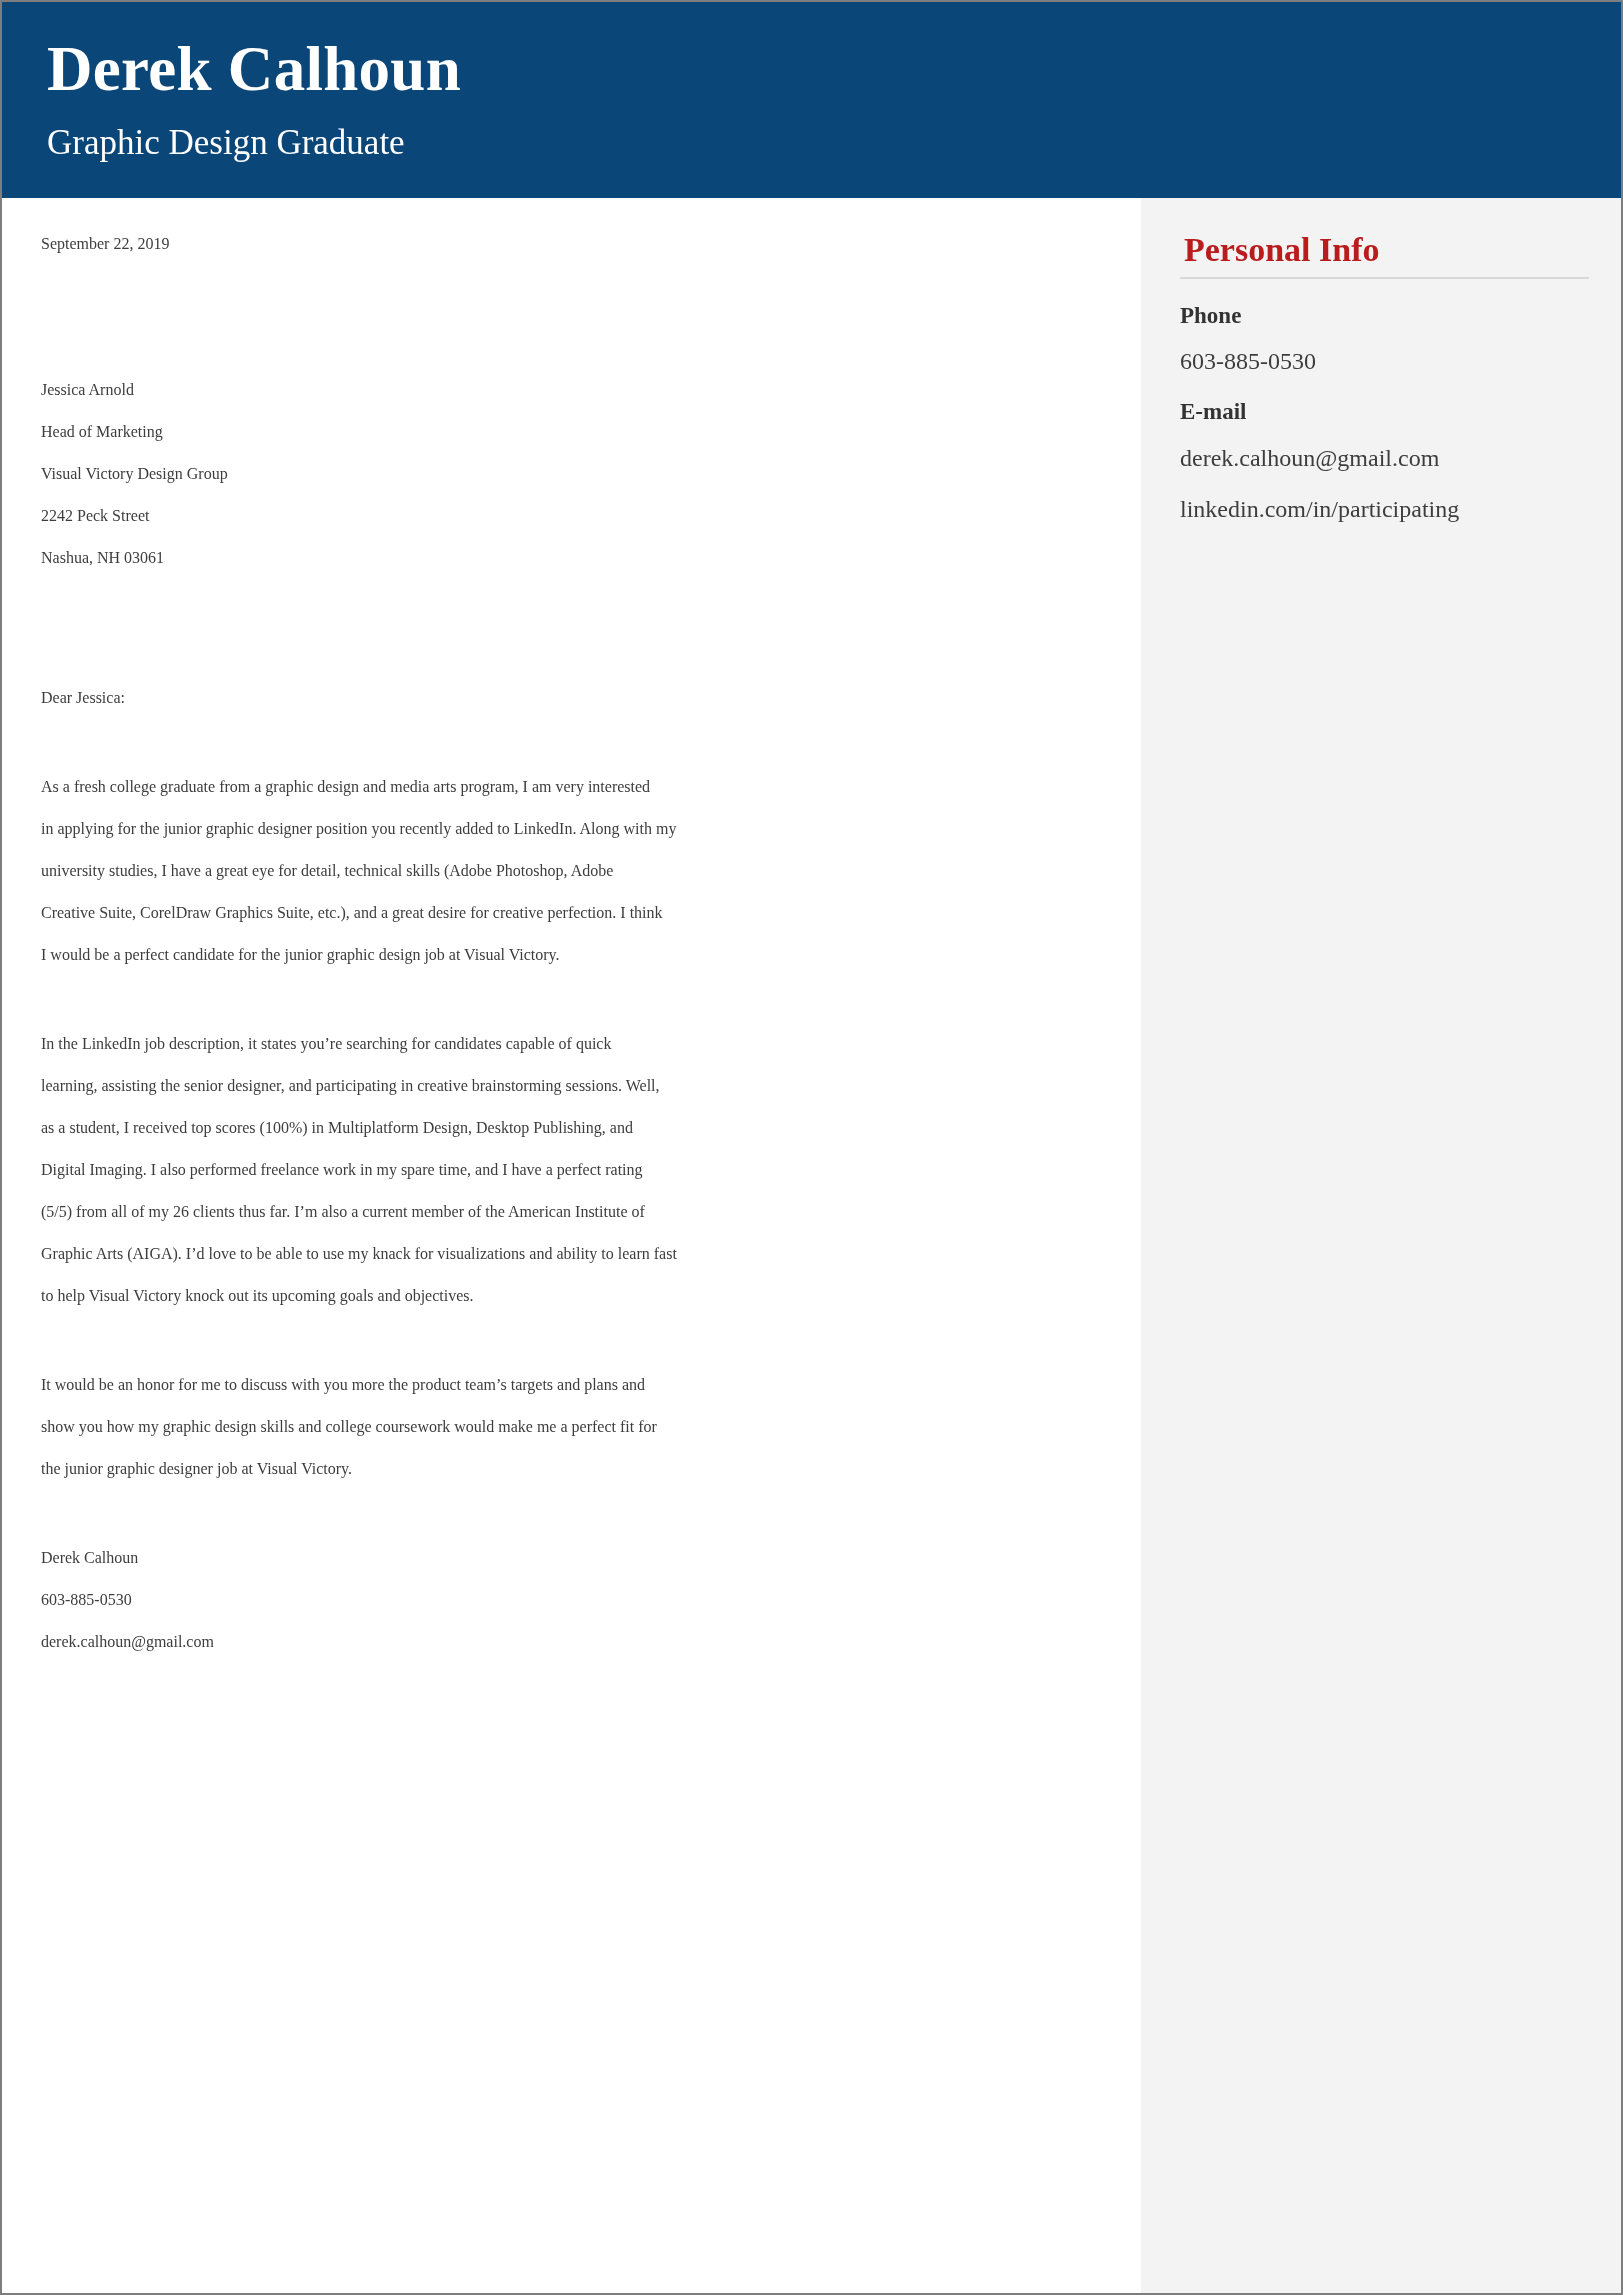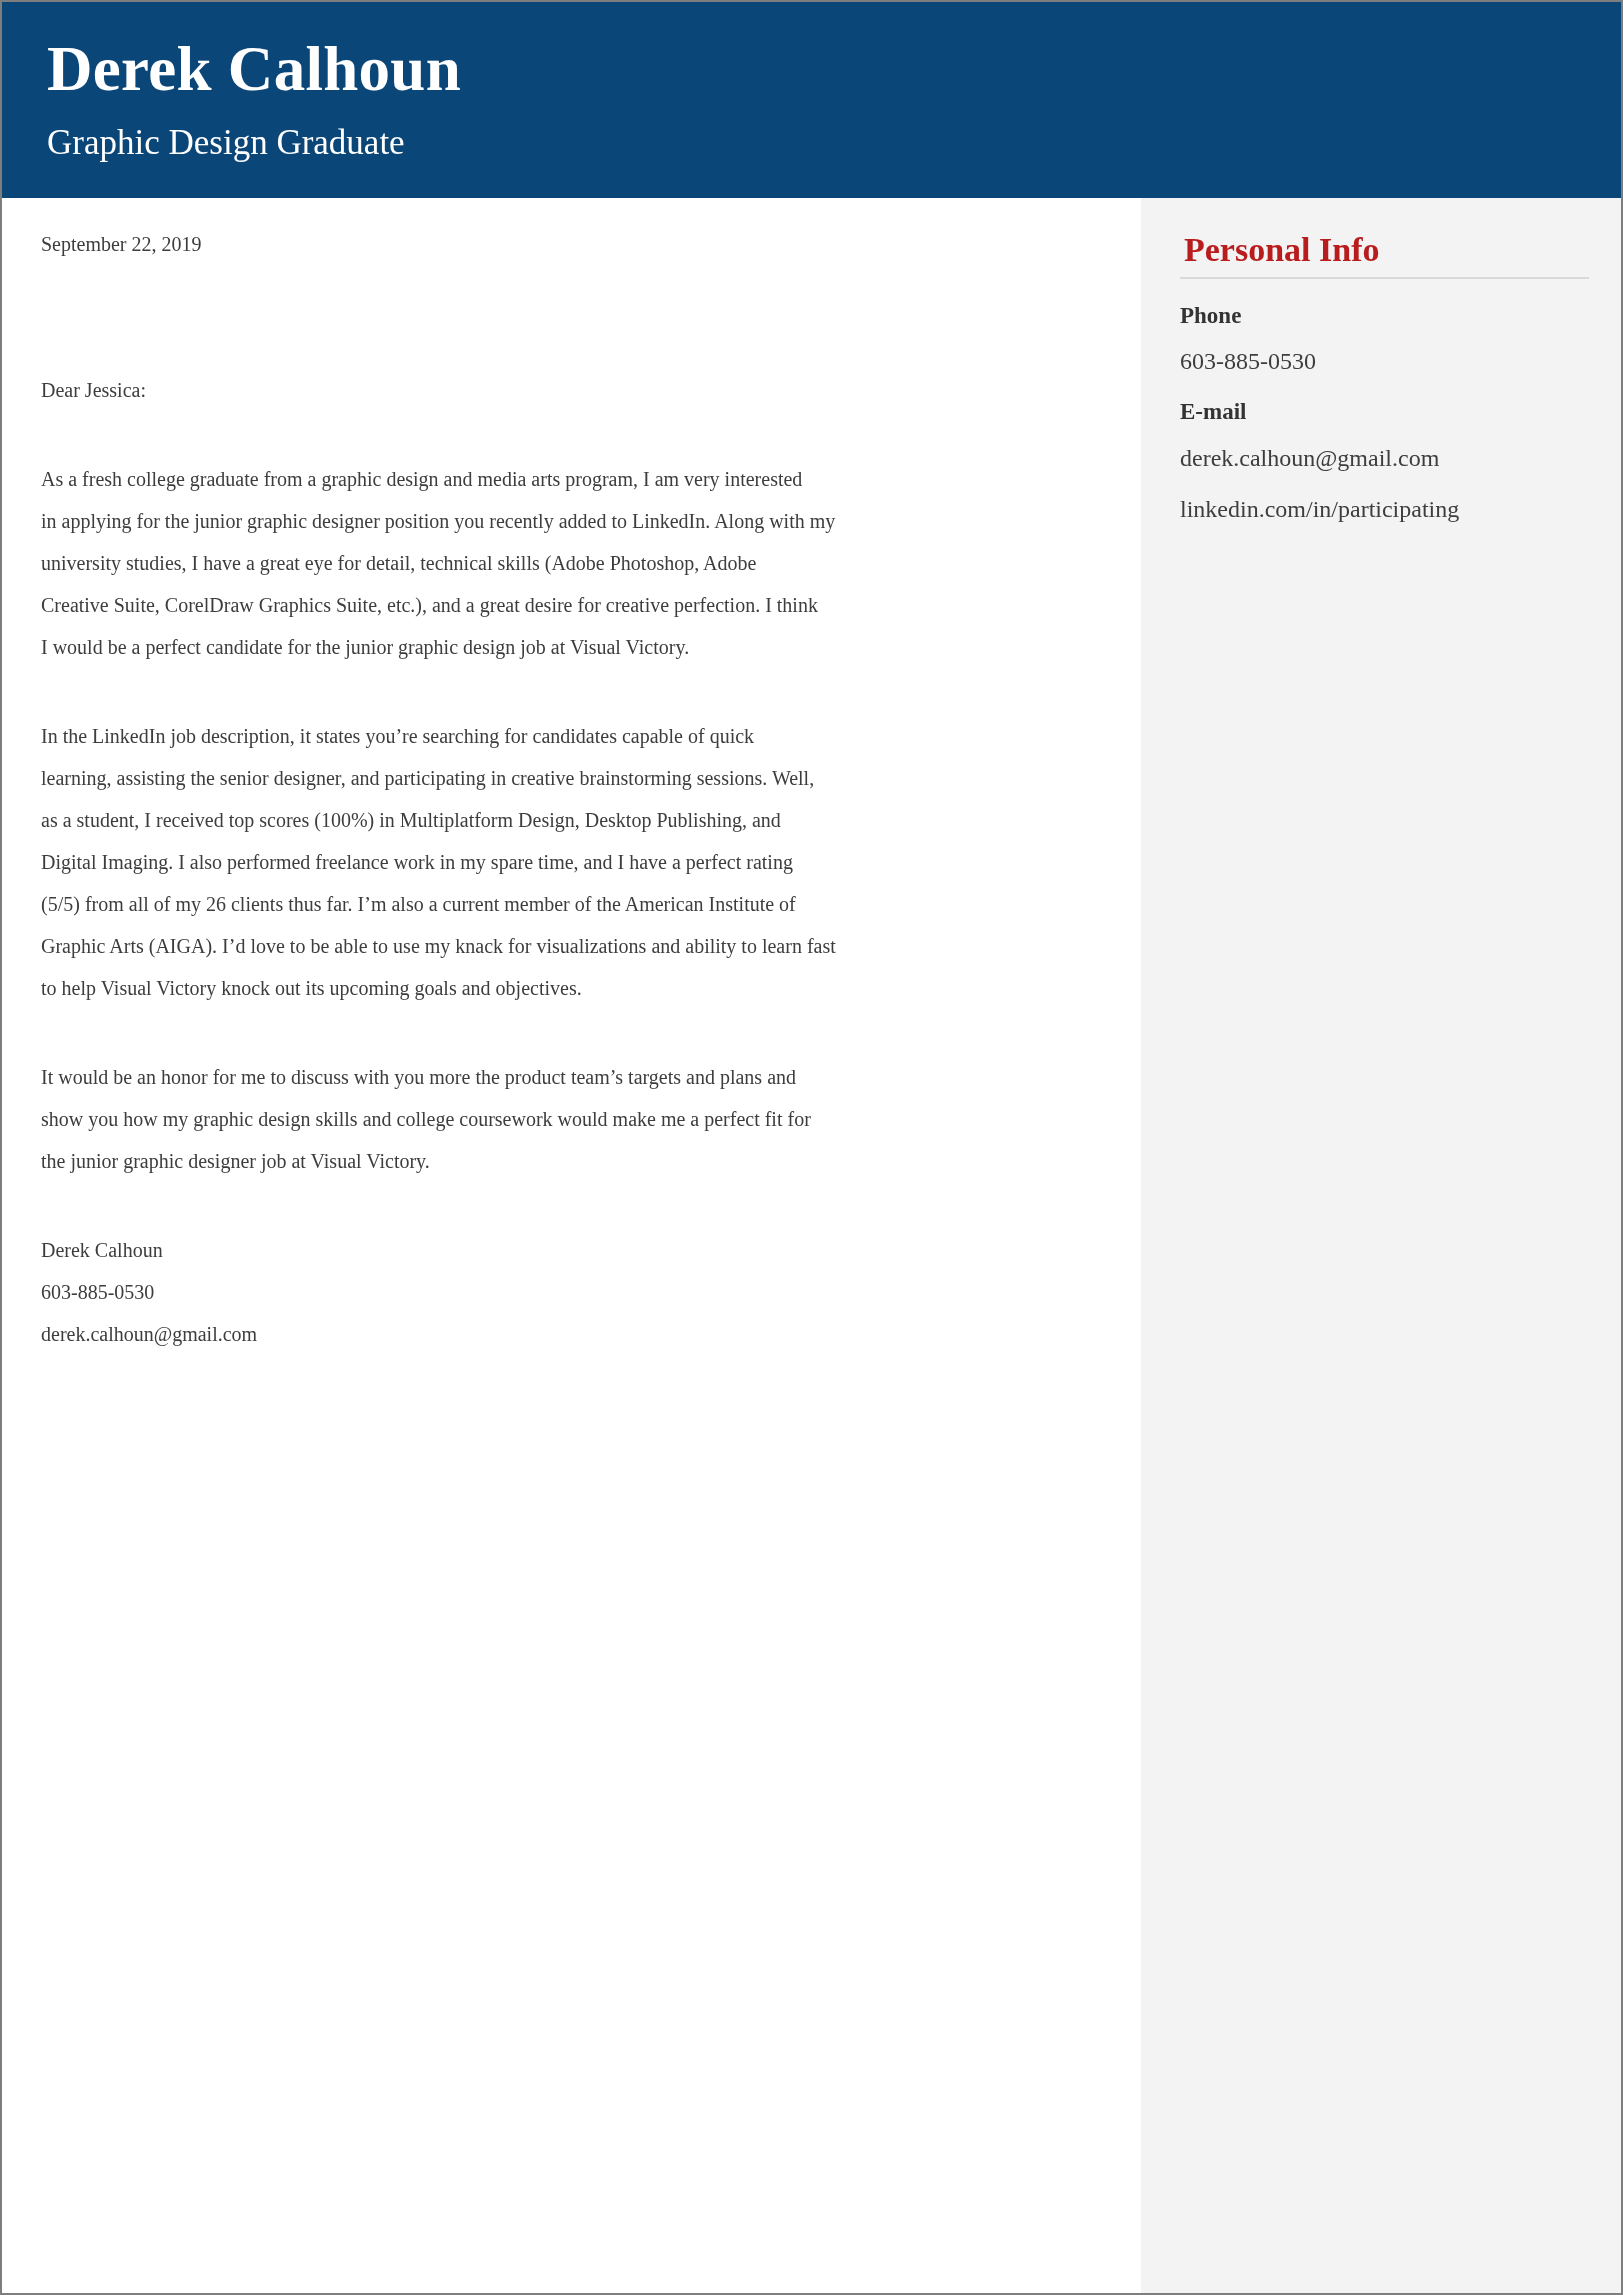--- a/index.html
+++ b/index.html
@@ -28,21 +28,21 @@
     line-height:1.2;margin-top:17.7px;
   }
   .body-row{display:flex;flex:1 1 auto;min-height:0;}
   .main{
     flex:1 1 auto;background:#ffffff;
     box-sizing:border-box;
     padding:25.4px 0 0 39px;
   }
   .main .text{
     width:1068px;
-    font-size:20px;line-height:42px;color:#3d3d3d;
+    font-size:16px;line-height:42px;color:#3d3d3d;
   }
   .main p{margin:0 0 47px;white-space:pre-line;}
   .main p.date{margin-bottom:104px;}
   .main p.recipient{margin-bottom:98px;}
   .main p.signature{margin-bottom:0;}
   .sidebar{
     flex:0 0 480px;width:480px;
     background:#f3f3f4;
     box-sizing:border-box;
     padding:32px 32px 0 39px;
@@ -72,20 +72,25 @@
   <div class="header">
     <div class="name">Derek Calhoun</div>
     <div class="subtitle">Graphic Design Graduate</div>
   </div>
 
   <div class="body-row">
 
     <div class="main">
       <div class="text">
         <p class="date">September 22, 2019</p>
+        <p class="recipient">Jessica Arnold
+Head of Marketing
+Visual Victory Design Group
+2242 Peck Street
+Nashua, NH 03061</p>
         <p class="salutation">Dear Jessica:</p>
         <p>As a fresh college graduate from a graphic design and media arts program, I am very interested
 in applying for the junior graphic designer position you recently added to LinkedIn. Along with my
 university studies, I have a great eye for detail, technical skills (Adobe Photoshop, Adobe
 Creative Suite, CorelDraw Graphics Suite, etc.), and a great desire for creative perfection. I think
 I would be a perfect candidate for the junior graphic design job at Visual Victory.</p>
         <p>In the LinkedIn job description, it states you’re searching for candidates capable of quick
 learning, assisting the senior designer, and participating in creative brainstorming sessions. Well,
 as a student, I received top scores (100%) in Multiplatform Design, Desktop Publishing, and
 Digital Imaging. I also performed freelance work in my spare time, and I have a perfect rating

